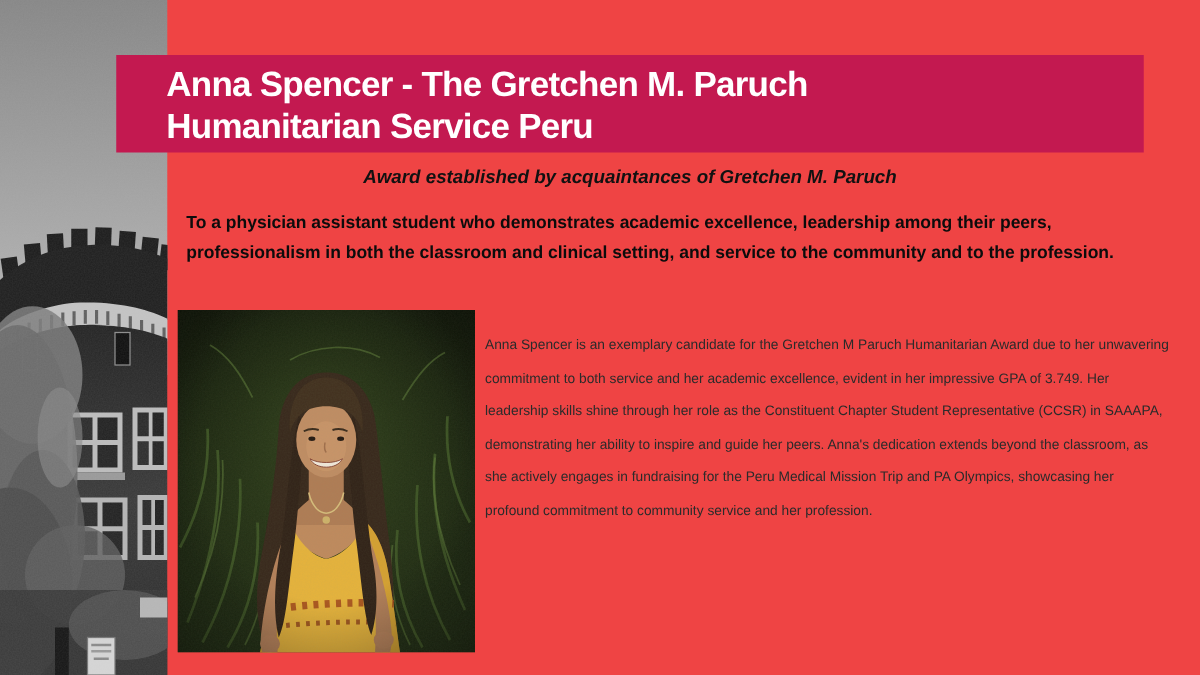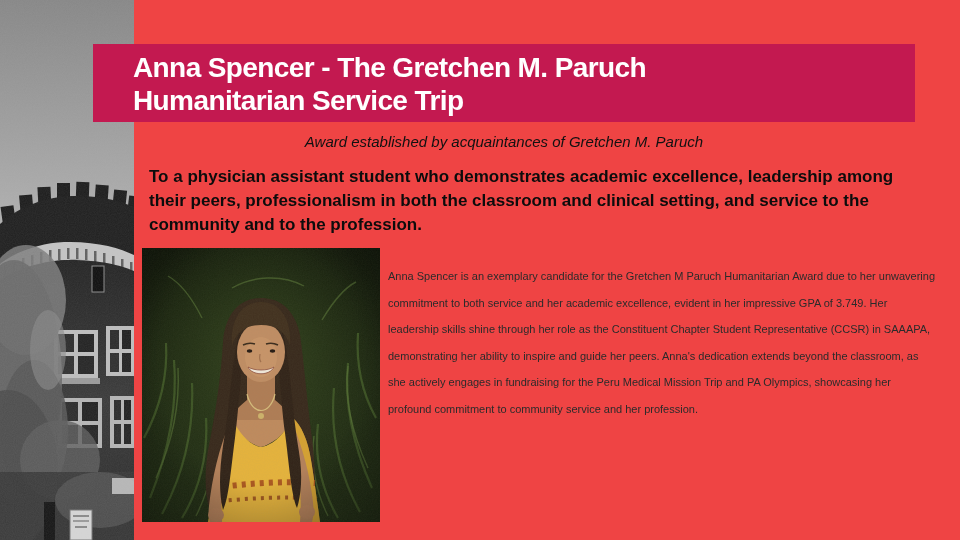--- a/index.html
+++ b/index.html
@@ -12,25 +12,25 @@
   .banner{
     position:absolute;left:93px;top:44px;width:822px;height:78px;
     background:#C31950;box-sizing:border-box;padding:7px 0 0 40px;
   }
   .banner-title{
     color:#ffffff;font-weight:bold;font-size:28px;line-height:33px;
     letter-spacing:-0.6px;white-space:nowrap;
   }
   .subtitle{
     position:absolute;left:93px;top:133px;width:822px;text-align:center;
-    font-size:15px;font-weight:normal;font-style:italic;color:#111111;
+    font-size:15px;font-weight:bold;font-style:italic;color:#111111;
   }
   .criteria{
     position:absolute;left:149px;top:165px;width:760px;
-    font-size:17px;line-height:24px;font-weight:bold;color:#0c0c0c;
+    font-size:14px;line-height:24px;font-weight:bold;color:#0c0c0c;
   }
   .recipient-photo{position:absolute;left:142px;top:248px;width:238px;height:274px;}
   .recipient-photo svg{display:block;}
   .citation{
     position:absolute;left:388px;top:263px;width:548px;
     font-size:11px;line-height:26.5px;color:#2b2b2b;
   }
 </style>
 </head>
 <body>
@@ -139,21 +139,21 @@
       <rect x="73" y="515" width="16" height="2" fill="#8a8a8a"></rect>
       <rect x="73" y="520" width="16" height="2" fill="#9a9a9a"></rect>
       <rect x="75" y="526" width="12" height="2" fill="#8a8a8a"></rect>
 
       <rect x="0" y="0" width="134" height="540" filter="url(#t-grain)" opacity="0.5"></rect>
     </svg>
   </div>
 
   <div class="banner">
     <div class="banner-title">Anna Spencer - The Gretchen M. Paruch</div>
-    <div class="banner-title">Humanitarian Service Trip</div>
+    <div class="banner-title">Humanitarian Service Peru</div>
   </div>
 
   <div class="subtitle">Award established by acquaintances of Gretchen M. Paruch</div>
 
   <div class="criteria">To a physician assistant student who demonstrates academic excellence, leadership among their peers, professionalism in both the classroom and clinical setting, and service to the community and to the profession.</div>
 
   <div class="recipient-photo">
     <svg width="238" height="274" viewBox="0 0 238 274" xmlns="http://www.w3.org/2000/svg">
       <defs>
         <linearGradient id="p-bg" x1="0" y1="0" x2="0" y2="1">

